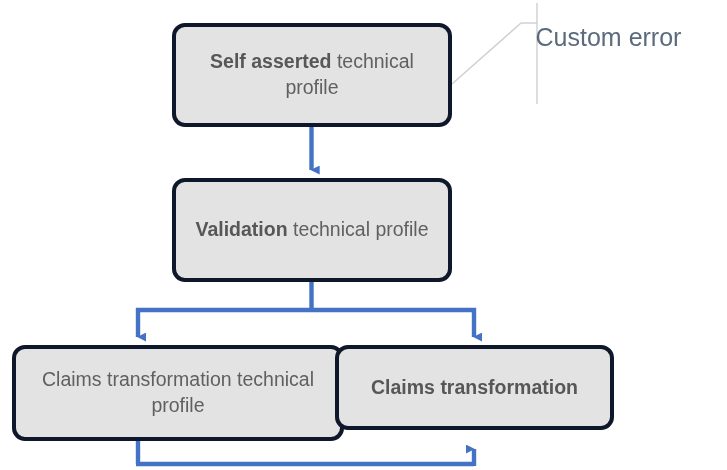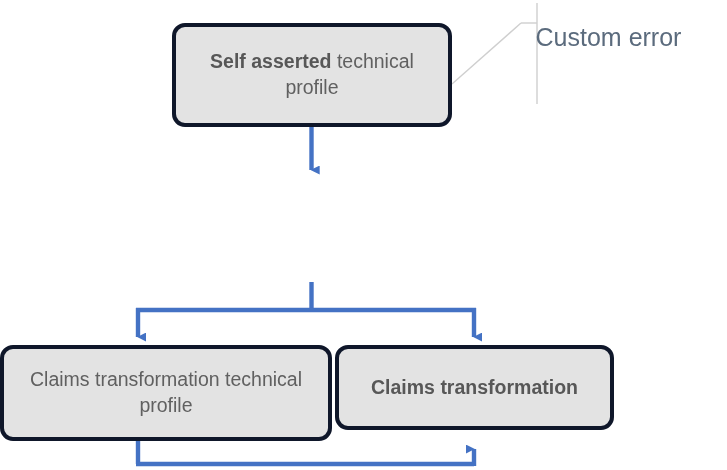--- a/index.html
+++ b/index.html
@@ -45,21 +45,21 @@
   .t-bold {
     font-weight: bold;
     color: #575757;
   }
   .t-reg {
     font-weight: normal;
     color: #606060;
   }
   #node-self-asserted { left: 172px; top: 23px; width: 280px; height: 104px; }
   #node-validation    { left: 172px; top: 178px; width: 280px; height: 104px; }
-  #node-claims-tp     { left: 0px;   top: 345px; width: 332px; height: 96px; }
+  #node-claims-tp     { left: 12px;   top: 345px; width: 332px; height: 96px; }
   #node-claims-tr     { left: 335px; top: 345px; width: 279px; height: 85px; }
 
   #callout-label {
     position: absolute;
     left: 526px;
     top: 21px;
     width: 165px;
     text-align: center;
     color: #5b6b7d;
     font-size: 25px;
@@ -103,20 +103,23 @@
       <line x1="138" y1="441" x2="138" y2="464" stroke="#4472c4" stroke-width="4.4"></line>
       <line x1="136" y1="464" x2="474" y2="464" stroke="#4472c4" stroke-width="4.4"></line>
       <line x1="474" y1="466" x2="474" y2="449" stroke="#4472c4" stroke-width="4.4" marker-end="url(#arrow-up)"></line>
     </g>
   </svg>
 
   <div class="node" id="node-self-asserted">
     <span class="node-text"><span class="t-bold">Self asserted</span><span class="t-reg"> technical profile</span></span>
   </div>
 
+  <div class="node" id="node-validation">
+    <span class="node-text"><span class="t-bold">Validation</span><span class="t-reg"> technical profile</span></span>
+  </div>
 
   <div class="node" id="node-claims-tp">
     <span class="node-text"><span class="t-reg">Claims transformation technical profile</span></span>
   </div>
 
   <div class="node" id="node-claims-tr">
     <span class="node-text"><span class="t-bold">Claims transformation</span></span>
   </div>
 
   <div id="callout-label">

